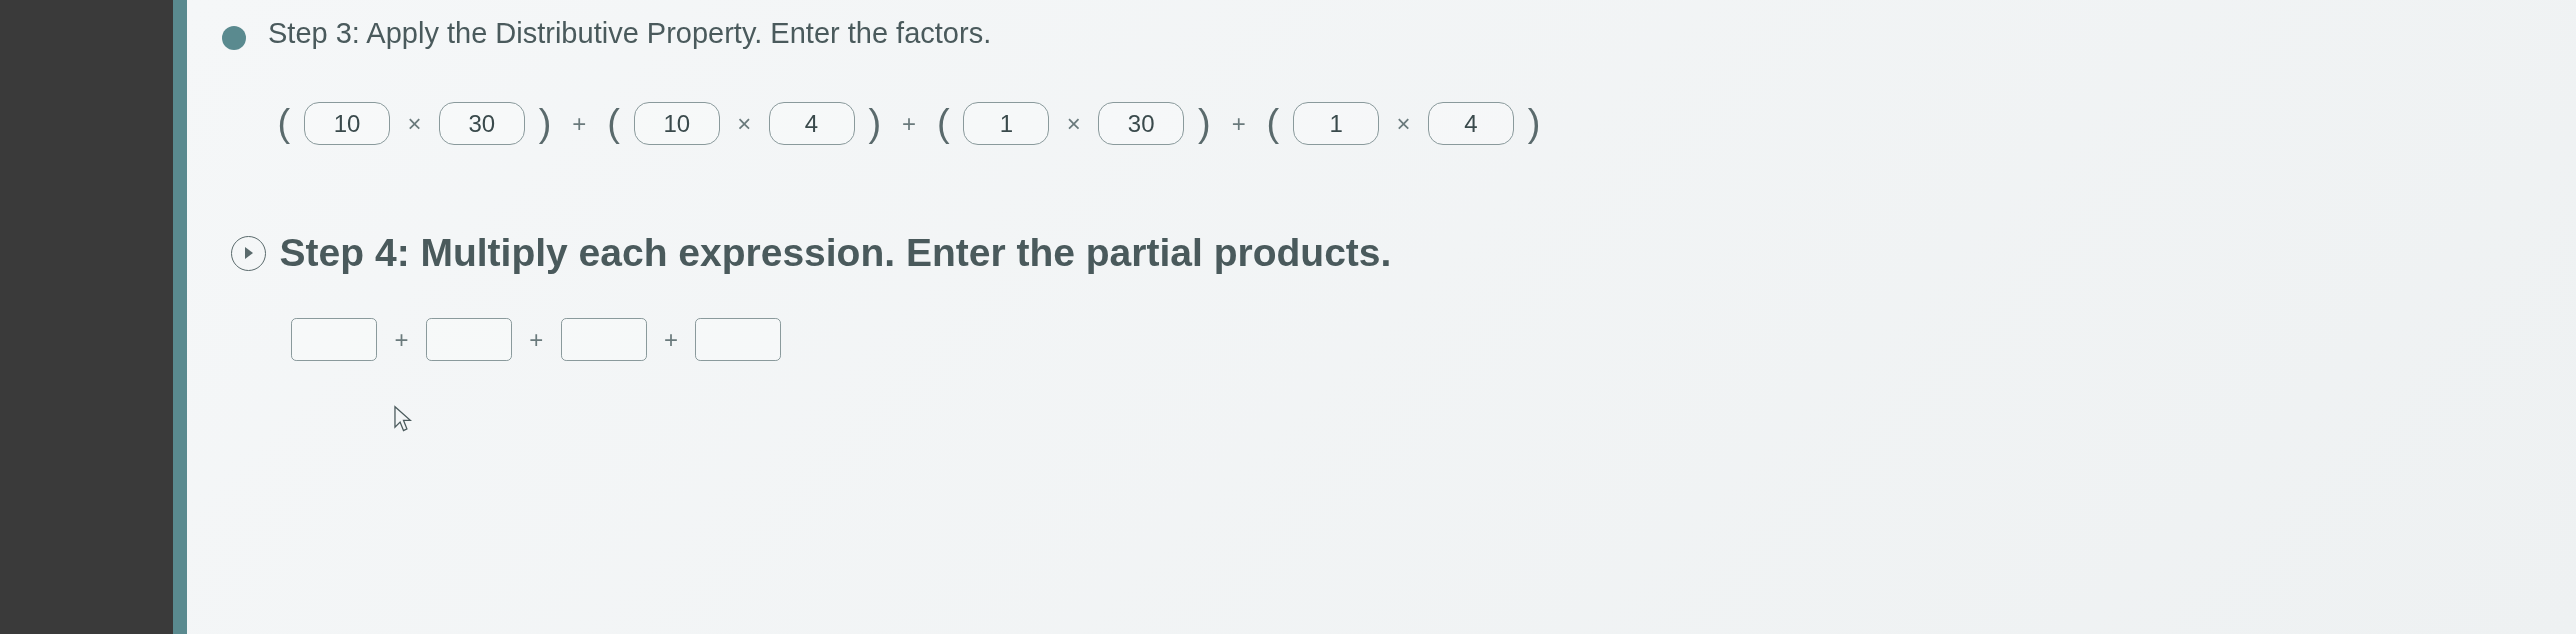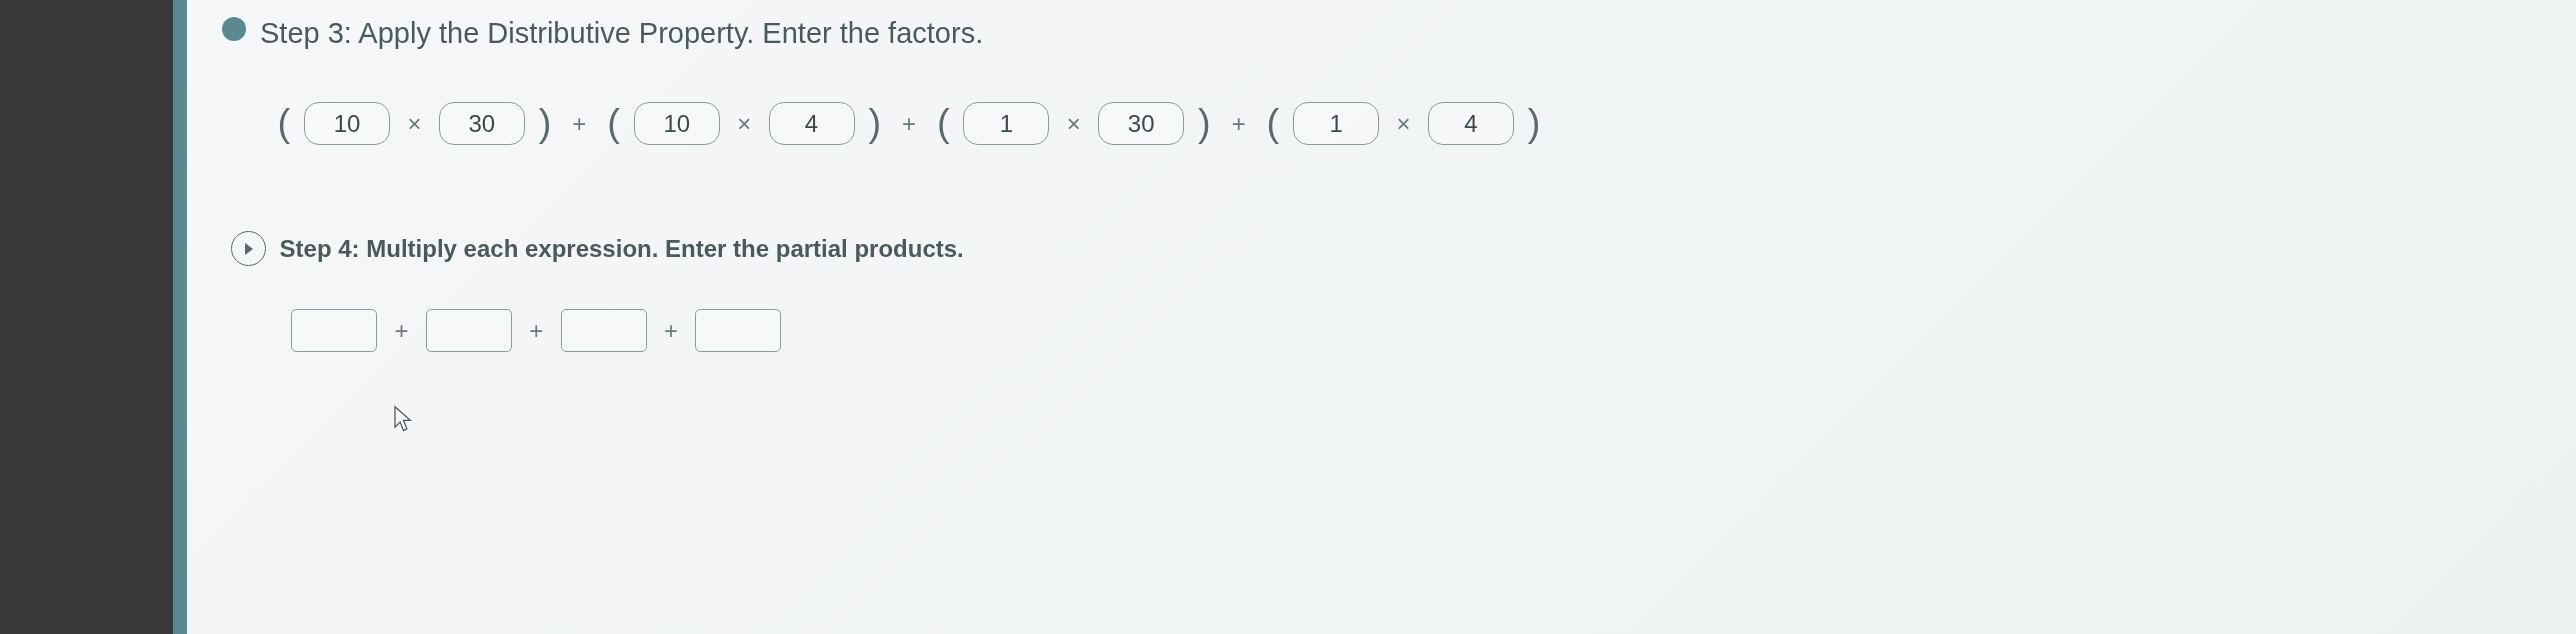--- a/index.html
+++ b/index.html
@@ -17,22 +17,22 @@
     .page-container {
       margin-left: 173px;
       background: linear-gradient(135deg, #f5f7f8 0%, #eef1f2 100%);
       height: 100%;
       border-left: 14px solid #5a8a8f;
       position: relative;
       padding: 17.3px 35px;
     }
     .step-header {
       display: flex;
-      align-items: flex-start;
-      gap: 14px;
+      align-items: flex-end;
+      gap: 22px;
       margin-bottom: 52px;
     }
     .step-bullet {
       width: 24px;
       height: 24px;
       border-radius: 50%;
       background: #5a8a8f;
       flex-shrink: 0;
     }
     .step-title {
@@ -117,21 +117,21 @@
       height: 29px;
       pointer-events: none;
     }
     .products-row {
       display: flex;
       align-items: center;
       gap: 10.4px;
       margin-left: 69px;
     }
     .step4-title {
-      font-size: 24px;
+      font-size: 39px;
       color: #4a5a5c;
       font-weight: 600;
     }
   </style>
 </head>
 <body>
 
 <div class="page-container">
 
   <div class="step-header">

